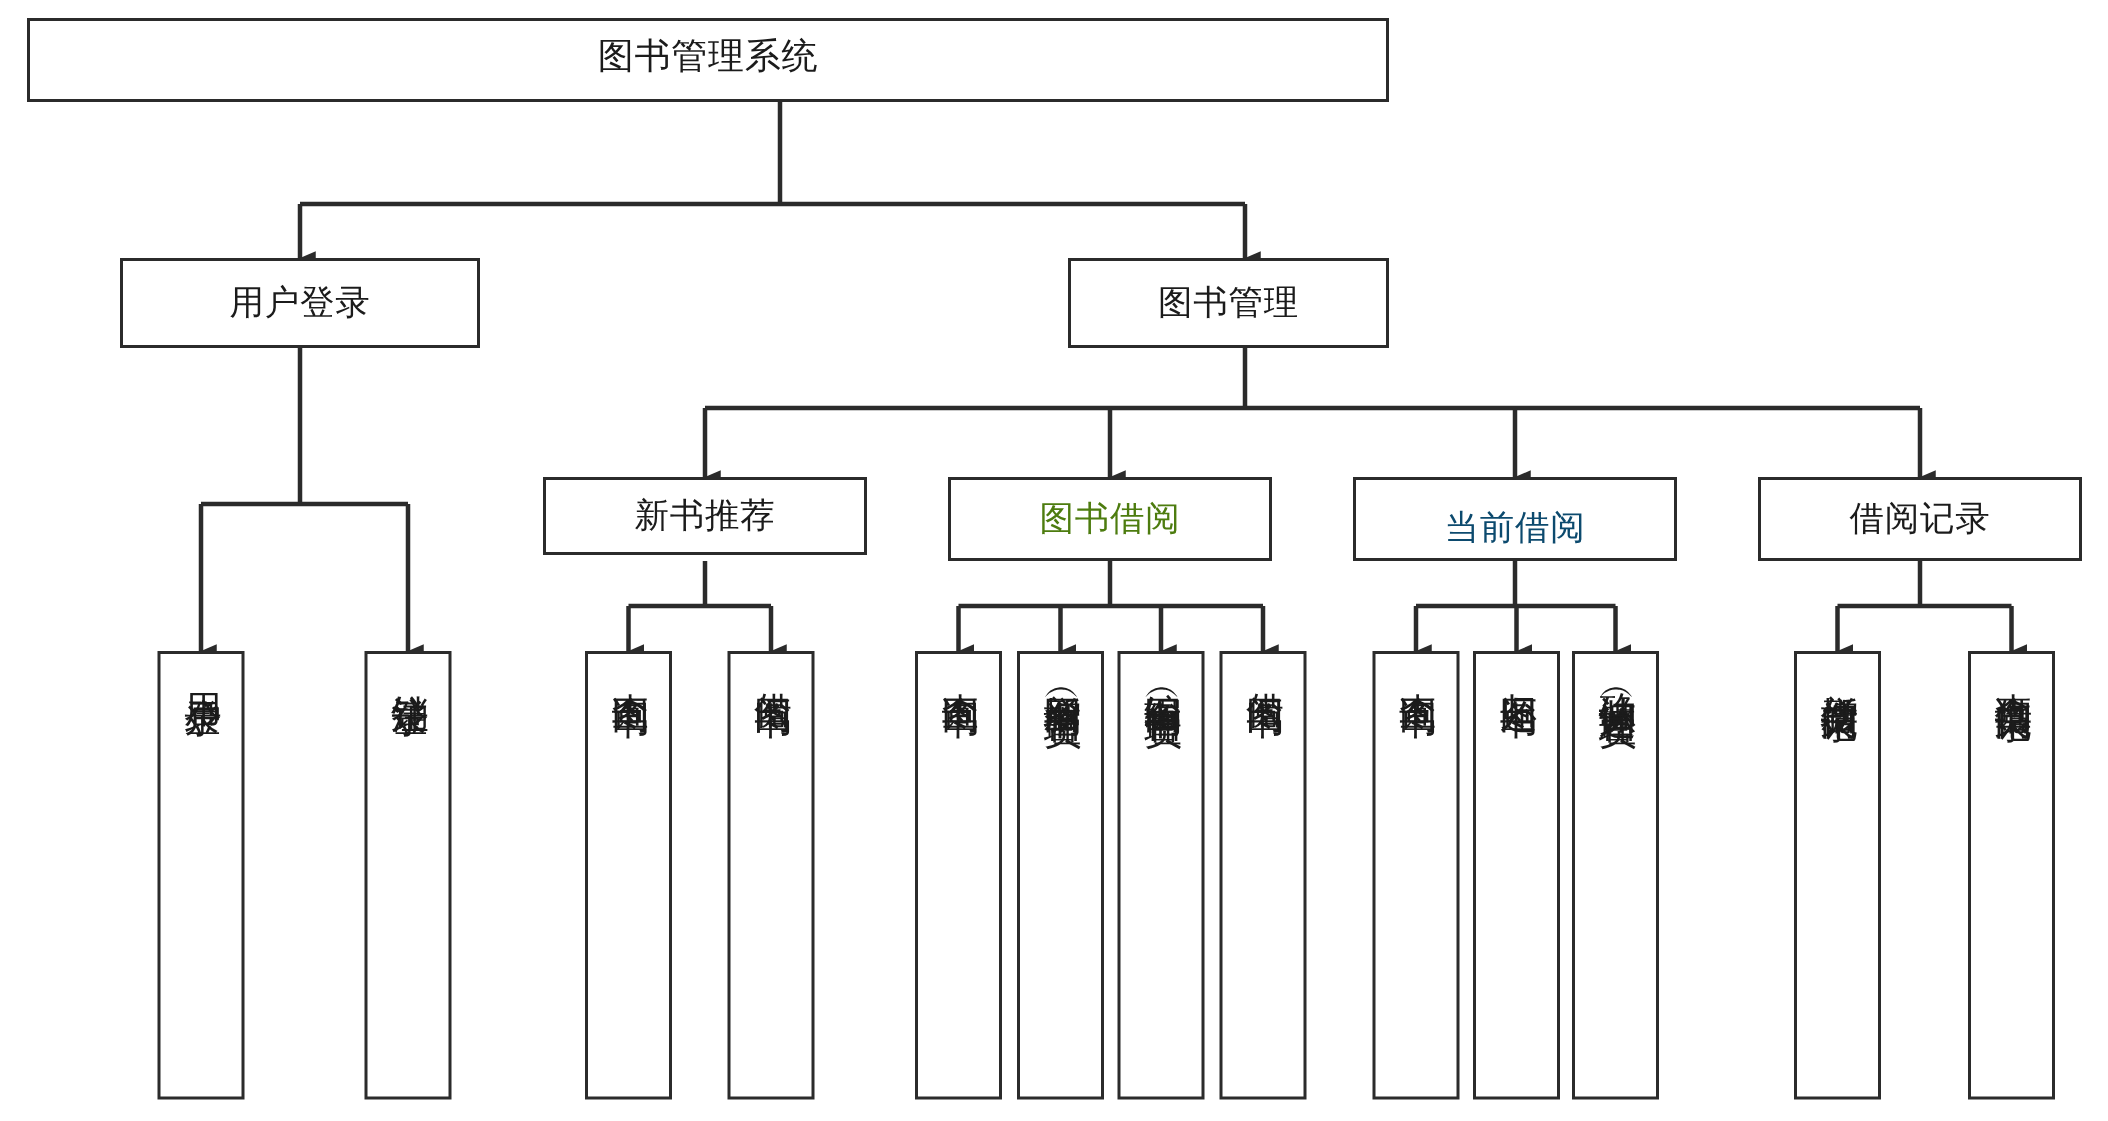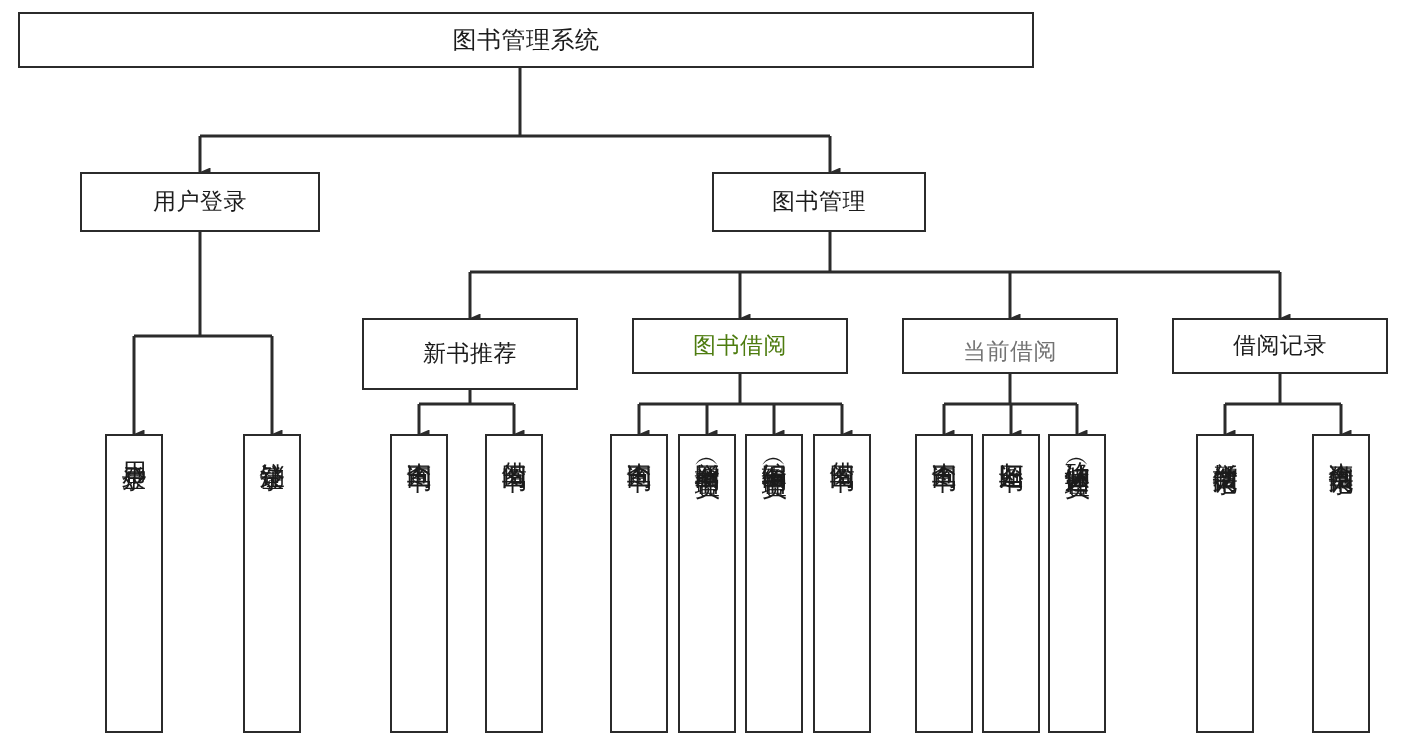--- a/index.html
+++ b/index.html
@@ -111,37 +111,37 @@
         <line x1="1011" y1="404" x2="1011" y2="434" stroke="#2b2b2b" stroke-width="3" marker-end="url(#arrowhead)"></line>
         <line x1="1077" y1="404" x2="1077" y2="434" stroke="#2b2b2b" stroke-width="3" marker-end="url(#arrowhead)"></line>
         <line x1="1280" y1="374" x2="1280" y2="404" stroke="#2b2b2b" stroke-width="3"></line>
         <line x1="1225" y1="404" x2="1341" y2="404" stroke="#2b2b2b" stroke-width="3"></line>
         <line x1="1225" y1="404" x2="1225" y2="434" stroke="#2b2b2b" stroke-width="3" marker-end="url(#arrowhead)"></line>
         <line x1="1341" y1="404" x2="1341" y2="434" stroke="#2b2b2b" stroke-width="3" marker-end="url(#arrowhead)"></line>
       </g>
   </svg>
 
   <div id="node-layer">
-      <div class="node horizontal root" style="left: 18px; top: 12px; width: 1016px; height: 56px; border-color: rgb(43, 43, 43); background: rgb(255, 255, 255);">
+      <div class="node horizontal root" style="left: 18px; top: 12px; width: 908px; height: 56px; border-color: rgb(43, 43, 43); background: rgb(255, 255, 255); font-family: Liberation Mono, monospace;">
         <span class="node-label" style="color: rgb(27, 27, 27);">图书管理系统</span>
       </div>
       <div class="node horizontal" style="left: 80px; top: 172px; width: 240px; height: 60px; border-color: rgb(43, 43, 43); background: rgb(255, 255, 255);">
         <span class="node-label" style="color: rgb(27, 27, 27);">用户登录</span>
       </div>
       <div class="node horizontal" style="left: 712px; top: 172px; width: 214px; height: 60px; border-color: rgb(43, 43, 43); background: rgb(255, 255, 255);">
         <span class="node-label" style="color: rgb(27, 27, 27);">图书管理</span>
       </div>
-      <div class="node horizontal" style="left: 362px; top: 318px; width: 216px; height: 72px; border-color: rgb(43, 43, 43); background: rgb(255, 255, 255);">
+      <div class="node horizontal" style="left: 362px; top: 318px; width: 216px; height: 52px; border-color: rgb(43, 43, 43); background: rgb(255, 255, 255);">
         <span class="node-label" style="color: rgb(27, 27, 27);">新书推荐</span>
       </div>
       <div class="node horizontal" style="left: 632px; top: 318px; width: 216px; height: 56px; border-color: rgb(43, 43, 43); background: rgb(255, 255, 255);">
         <span class="node-label" style="color: #4d7c0f; text-align: center;">图书借阅</span>
       </div>
       <div class="node horizontal" style="left: 902px; top: 318px; width: 216px; height: 56px; border-color: rgb(43, 43, 43); background: rgb(255, 255, 255);">
-        <span class="node-label" style="color: #737373; margin-top: 11px;">当前借阅</span>
+        <span class="node-label" style="color: #0c4a6e; margin-top: 11px;">当前借阅</span>
       </div>
       <div class="node horizontal" style="left: 1172px; top: 318px; width: 216px; height: 56px; border-color: rgb(43, 43, 43); background: rgb(255, 255, 255);">
         <span class="node-label" style="color: rgb(27, 27, 27); text-align: center;">借阅记录</span>
       </div>
       <div class="node vertical" style="left: 105px; top: 434px; width: 58px; height: 299px; border-color: rgb(43, 43, 43); background: rgb(255, 255, 255);">
         <span class="node-label" style="color: rgb(27, 27, 27);">用户登录</span>
       </div>
       <div class="node vertical" style="left: 243px; top: 434px; width: 58px; height: 299px; border-color: rgb(43, 43, 43); background: rgb(255, 255, 255);">
         <span class="node-label" style="color: rgb(27, 27, 27);">注销登录</span>
       </div>

